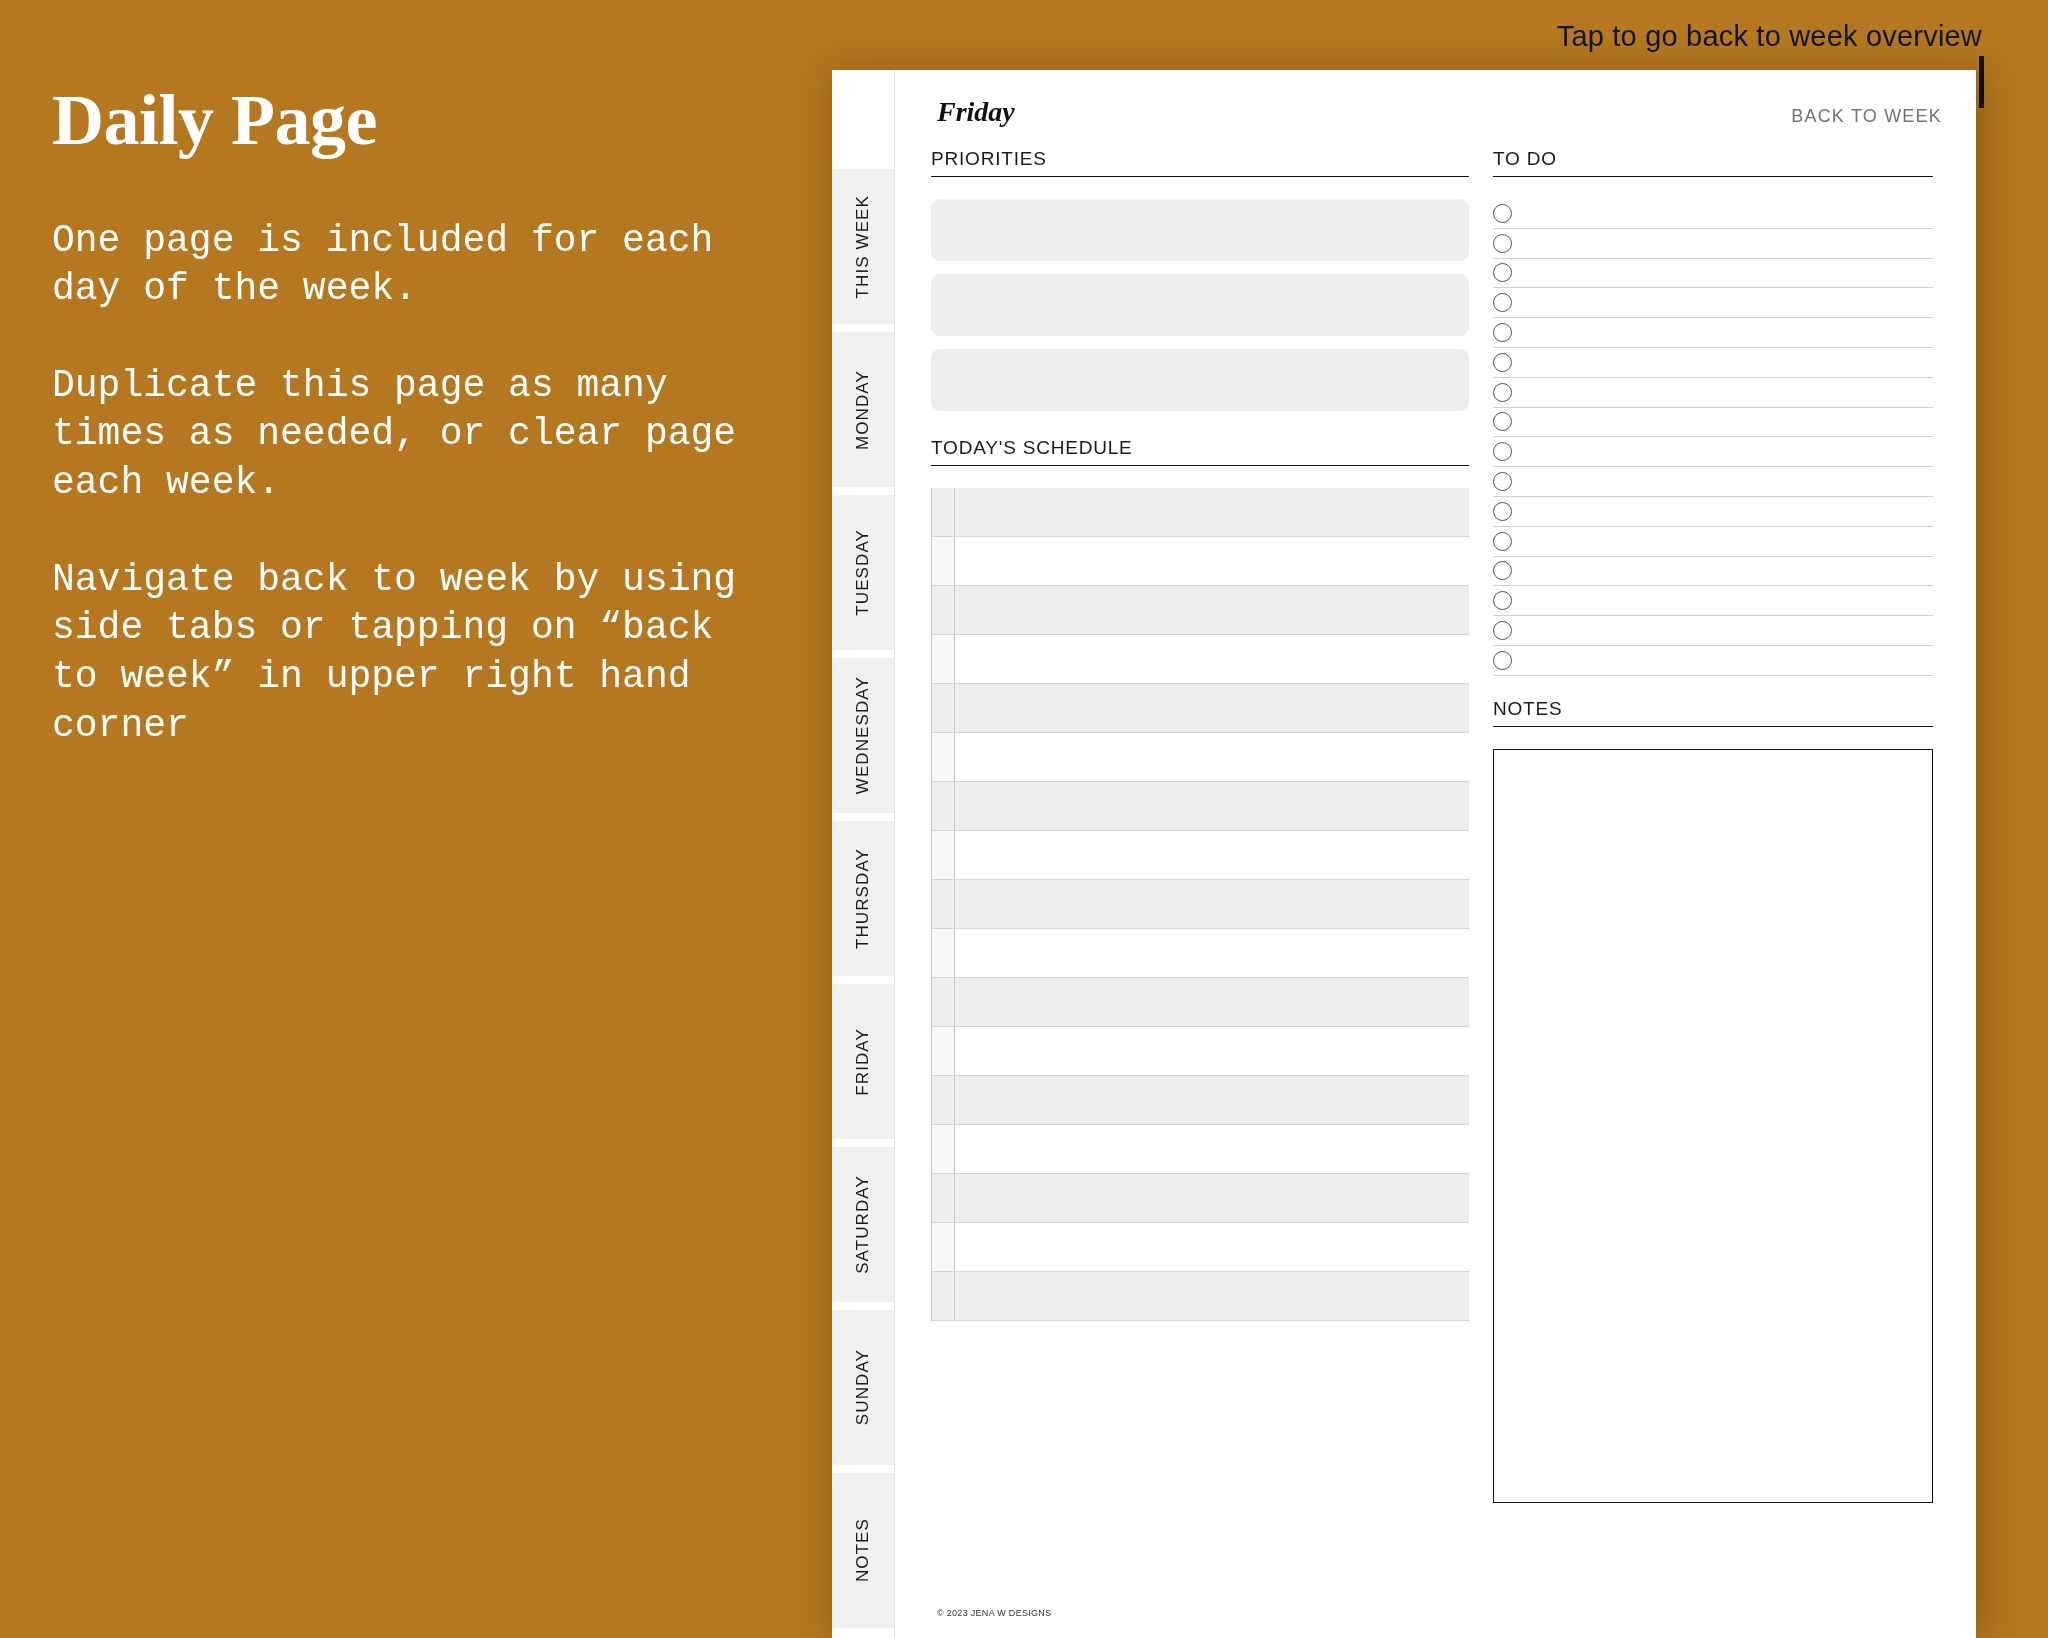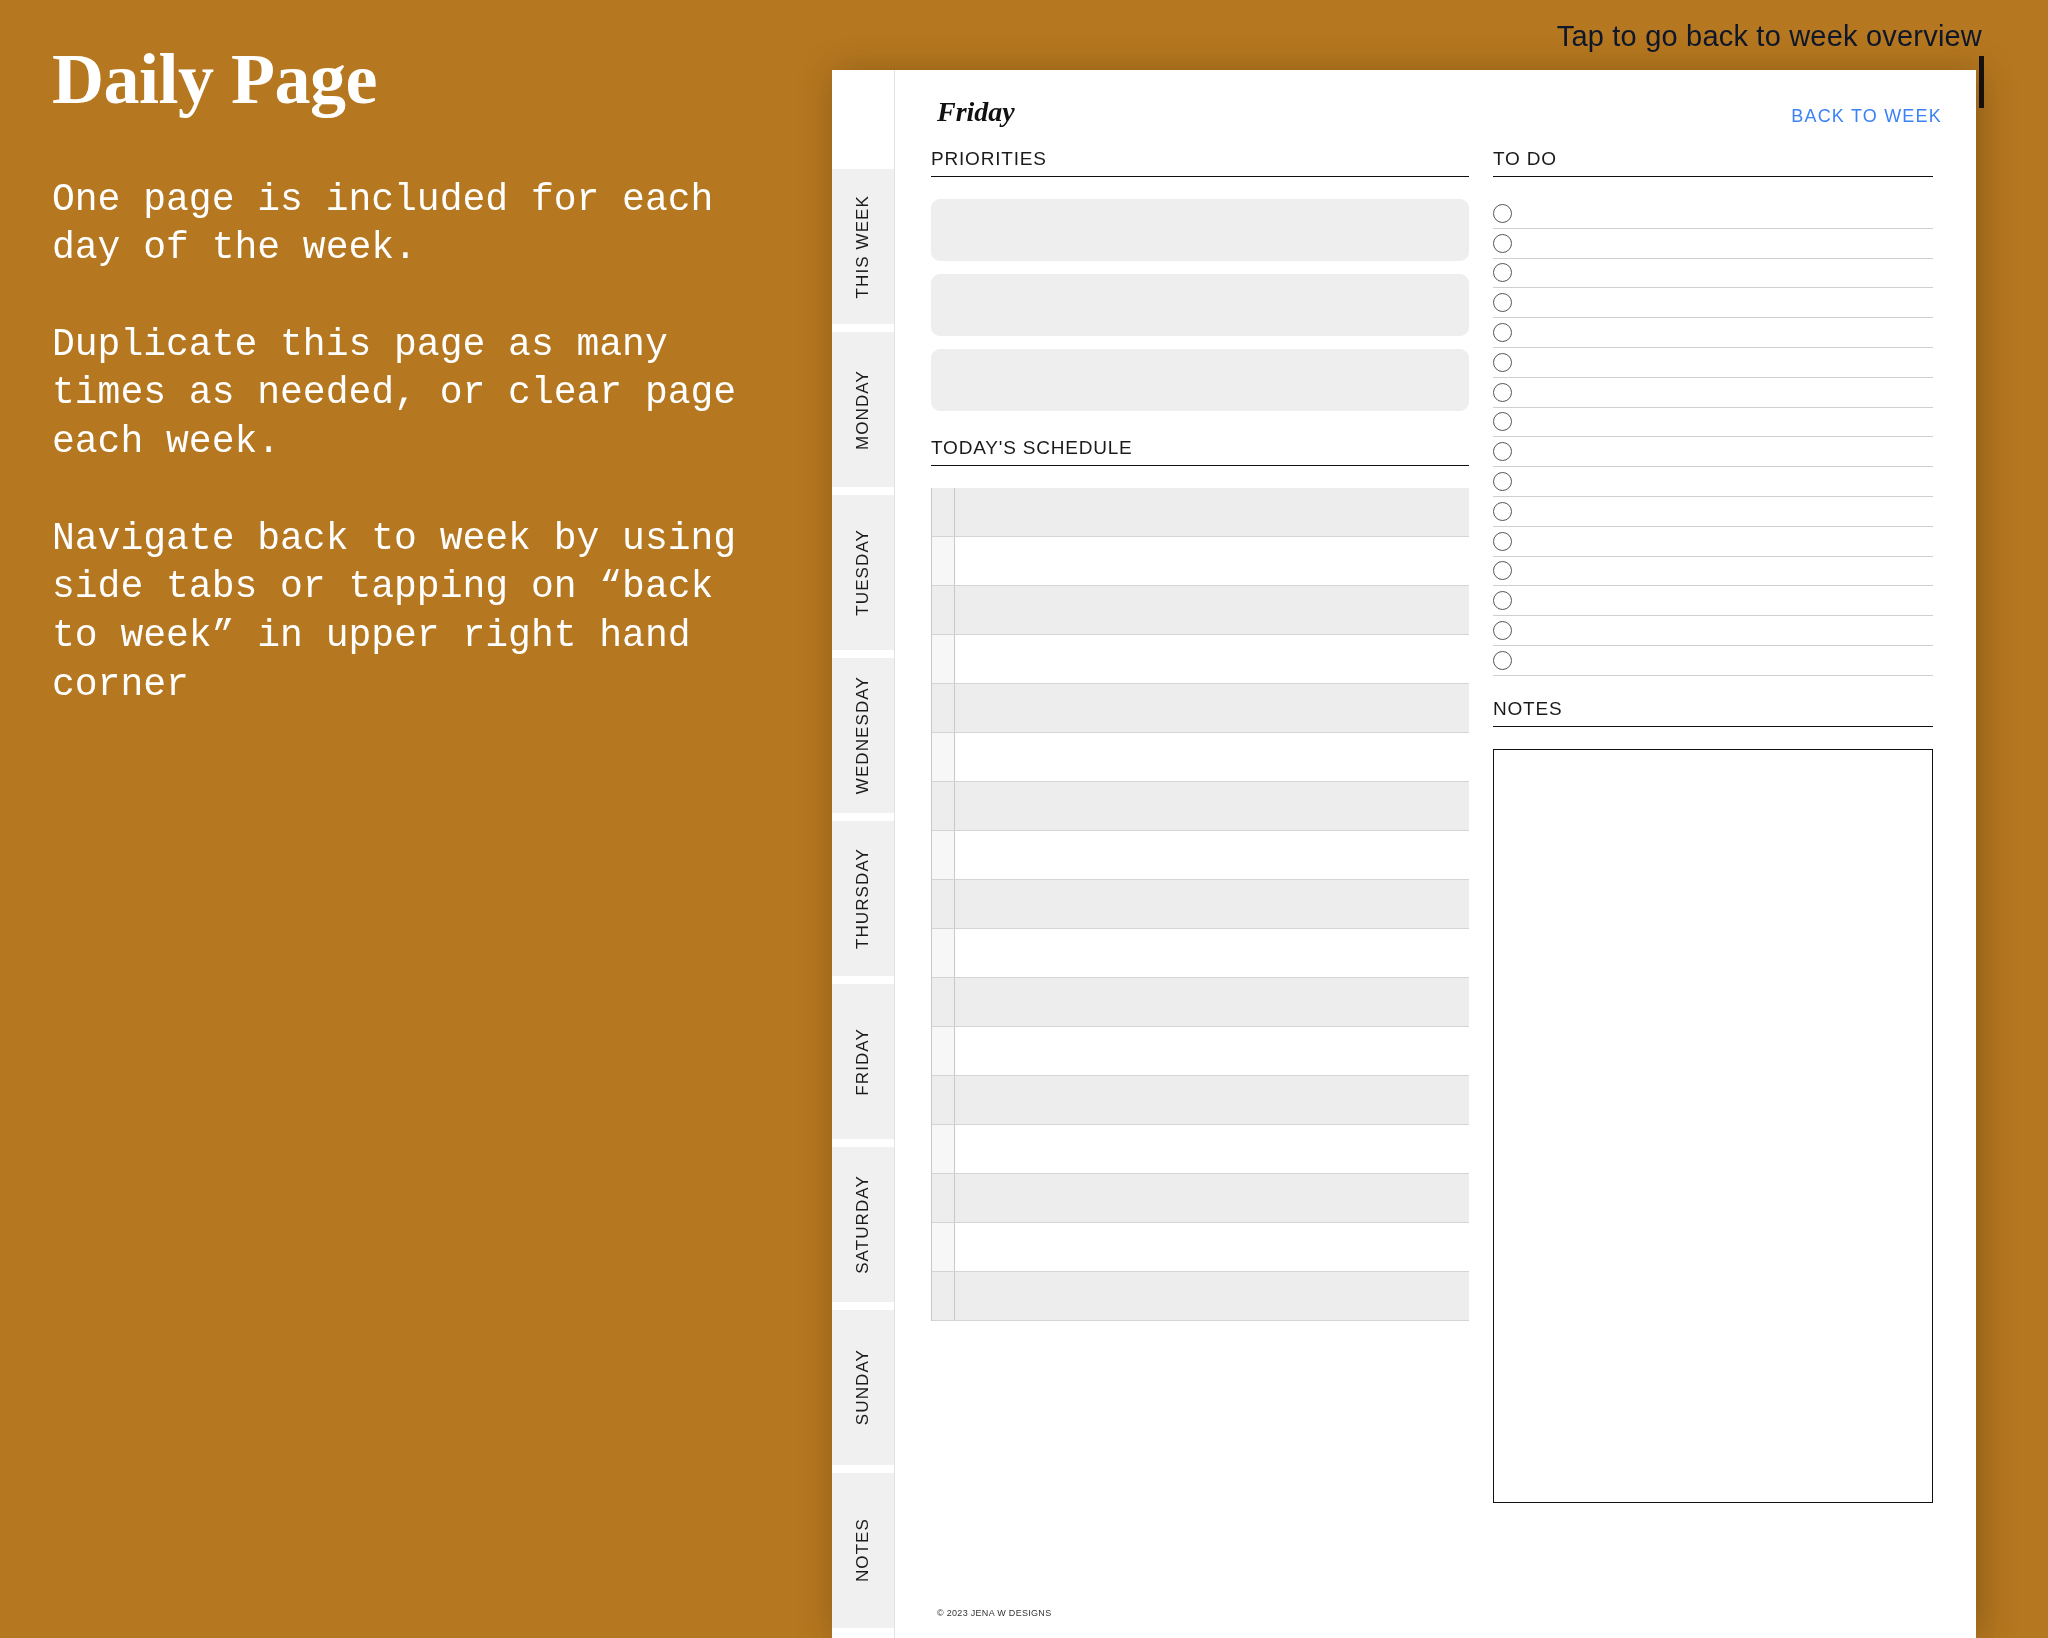--- a/index.html
+++ b/index.html
@@ -15,21 +15,21 @@
     position: relative;
   }
 
   
   .promo {
     position: absolute;
     left: 0;
     top: 0;
     width: 840px;
     height: 1221px;
-    padding: 24px 48px 0 52px;
+    padding: 65px 48px 0 52px;
     box-sizing: border-box;
     color: #ffffff;
   }
   .promo-title {
     font-family: "Liberation Serif", serif;
     font-weight: bold;
     font-size: 72px;
     line-height: 1.05;
     margin: 18px 0 58px 0;
     letter-spacing: -0.5px;
@@ -128,21 +128,21 @@
     font-family: "Liberation Serif", serif;
     font-style: italic;
     font-weight: bold;
     font-size: 28px;
     color: #111;
     margin-left: 6px;
   }
   .back-to-week {
     font-size: 18px;
     letter-spacing: 1.2px;
-    color: #3b82f6;
+    color: #737373;
     margin-top: 10px;
   }
 
   .columns {
     display: flex;
     gap: 24px;
   }
   .col-left { width: 538px; flex: 0 0 538px; }
   .col-right { width: 440px; flex: 0 0 440px; }
 

